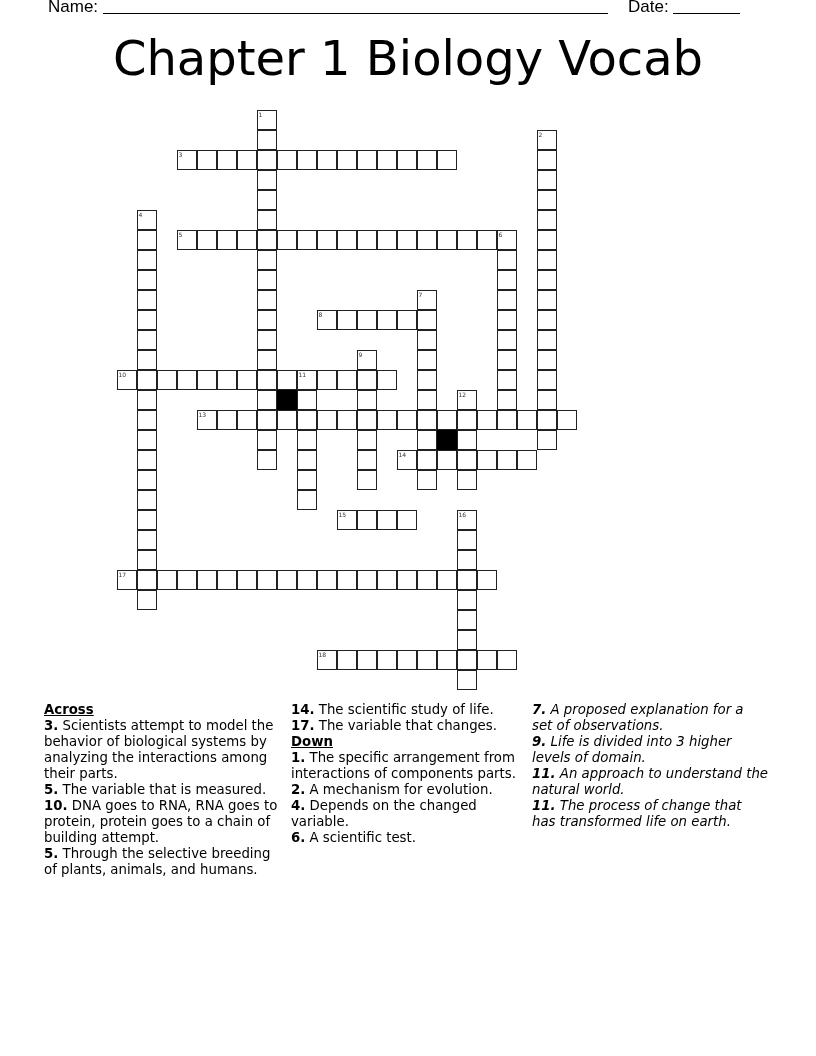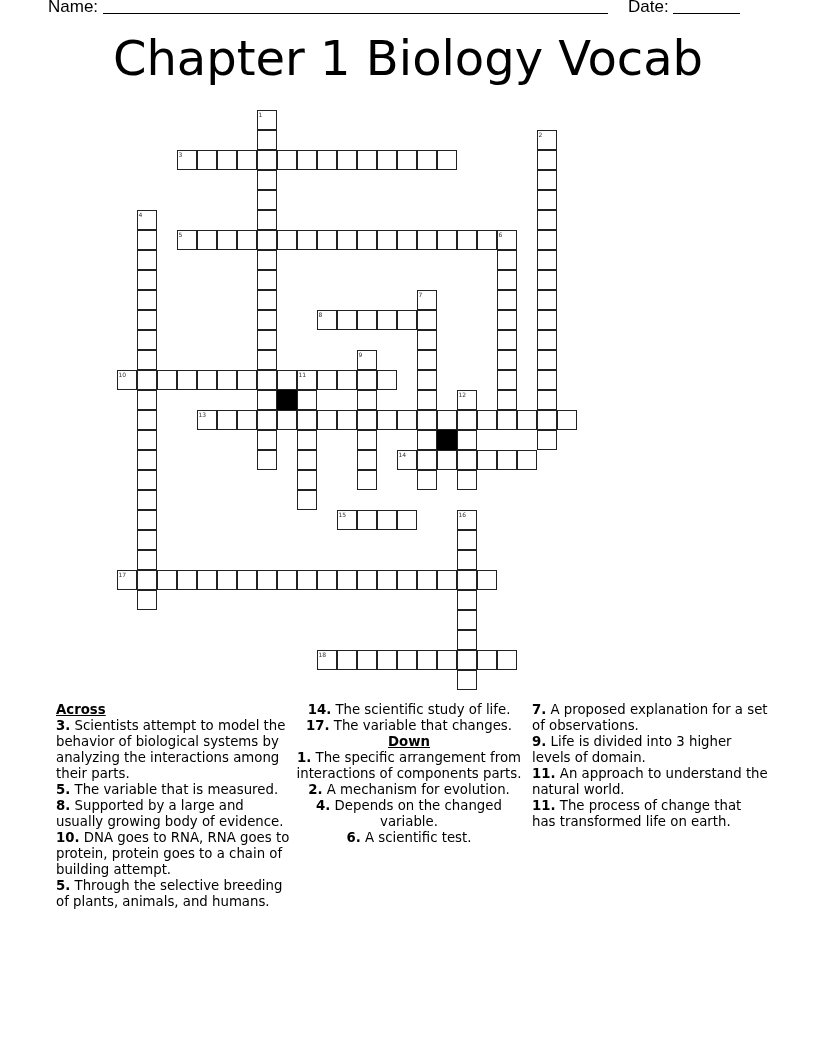--- a/index.html
+++ b/index.html
@@ -8,23 +8,23 @@
   .hdr .name-label { position:absolute; left:0; top:0; }
   .hdr .name-line { position:absolute; left:55px; top:16px; width:505px; border-bottom:1px solid #000; }
   .hdr .date-label { position:absolute; left:580px; top:0; }
   .hdr .date-line { position:absolute; left:625px; top:16px; width:67px; border-bottom:1px solid #000; }
   .title { position:absolute; top:30px; left:0; width:816px; text-align:center; font-family:"DejaVu Sans", sans-serif; font-size:48px; letter-spacing:0px; }
   .grid { position:absolute; left:117px; top:110px; width:480px; height:600px; }
   .cell { position:absolute; width:20px; height:20px; box-sizing:border-box; border:1px solid #222; background:#fff; margin-left:-0.5px; margin-top:-0.5px; }
   .cell.black { background:#000; border-color:#000; }
   .cell .num { position:absolute; left:1px; top:0px; font-size:6px; line-height:7px; color:#333; font-family:"DejaVu Sans", sans-serif; }
   .clues { position:absolute; top:702px; font-family:"DejaVu Sans", sans-serif; font-size:13.3px; line-height:16px; }
-  .col1 { left:56px; width:236px; }
-  .col2 { left:291px; width:236px;text-align:center; }
-  .col3 { left:532px; width:236px; }
+  .col1 { left:44px; width:236px; }
+  .col2 { left:291px; width:236px; }
+  .col3 { left:532px; width:236px;font-style:italic; }
   .clue-heading { font-weight:bold; text-decoration:underline; }
   .clue b { font-weight:bold; }
 </style>
 </head>
 <body>
 
 <div class="hdr">
   <span class="name-label">Name:</span>
   <span class="name-line"></span>
   <span class="date-label">Date:</span>
@@ -263,21 +263,20 @@
     <div class="cell" style="left: 360px; top: 540px;"></div>
     <div class="cell" style="left: 380px; top: 540px;"></div>
     <div class="cell black" style="left: 160px; top: 280px;"></div>
     <div class="cell black" style="left: 320px; top: 320px;"></div>
   </div>
 
 <div class="clues col1">
   <div class="clue-heading">Across</div>
   <div class="clue"><b>3.</b><span> Scientists attempt to model the behavior of biological systems by analyzing the interactions among their parts.</span></div>
   <div class="clue"><b>5.</b><span> The variable that is measured.</span></div>
-  <div class="clue"><b>8.</b><span> Supported by a large and usually growing body of evidence.</span></div>
   <div class="clue"><b>10.</b><span> DNA goes to RNA, RNA goes to protein, protein goes to a chain of building attempt.</span></div>
   <div class="clue"><b>5.</b><span> Through the selective breeding of plants, animals, and humans.</span></div>
 </div>
 
 <div class="clues col2">
   <div class="clue"><b>14.</b><span> The scientific study of life.</span></div>
   <div class="clue"><b>17.</b><span> The variable that changes.</span></div>
   <div class="clue-heading">Down</div>
   <div class="clue"><b>1.</b><span> The specific arrangement from interactions of components parts.</span></div>
   <div class="clue"><b>2.</b><span> A mechanism for evolution.</span></div>

